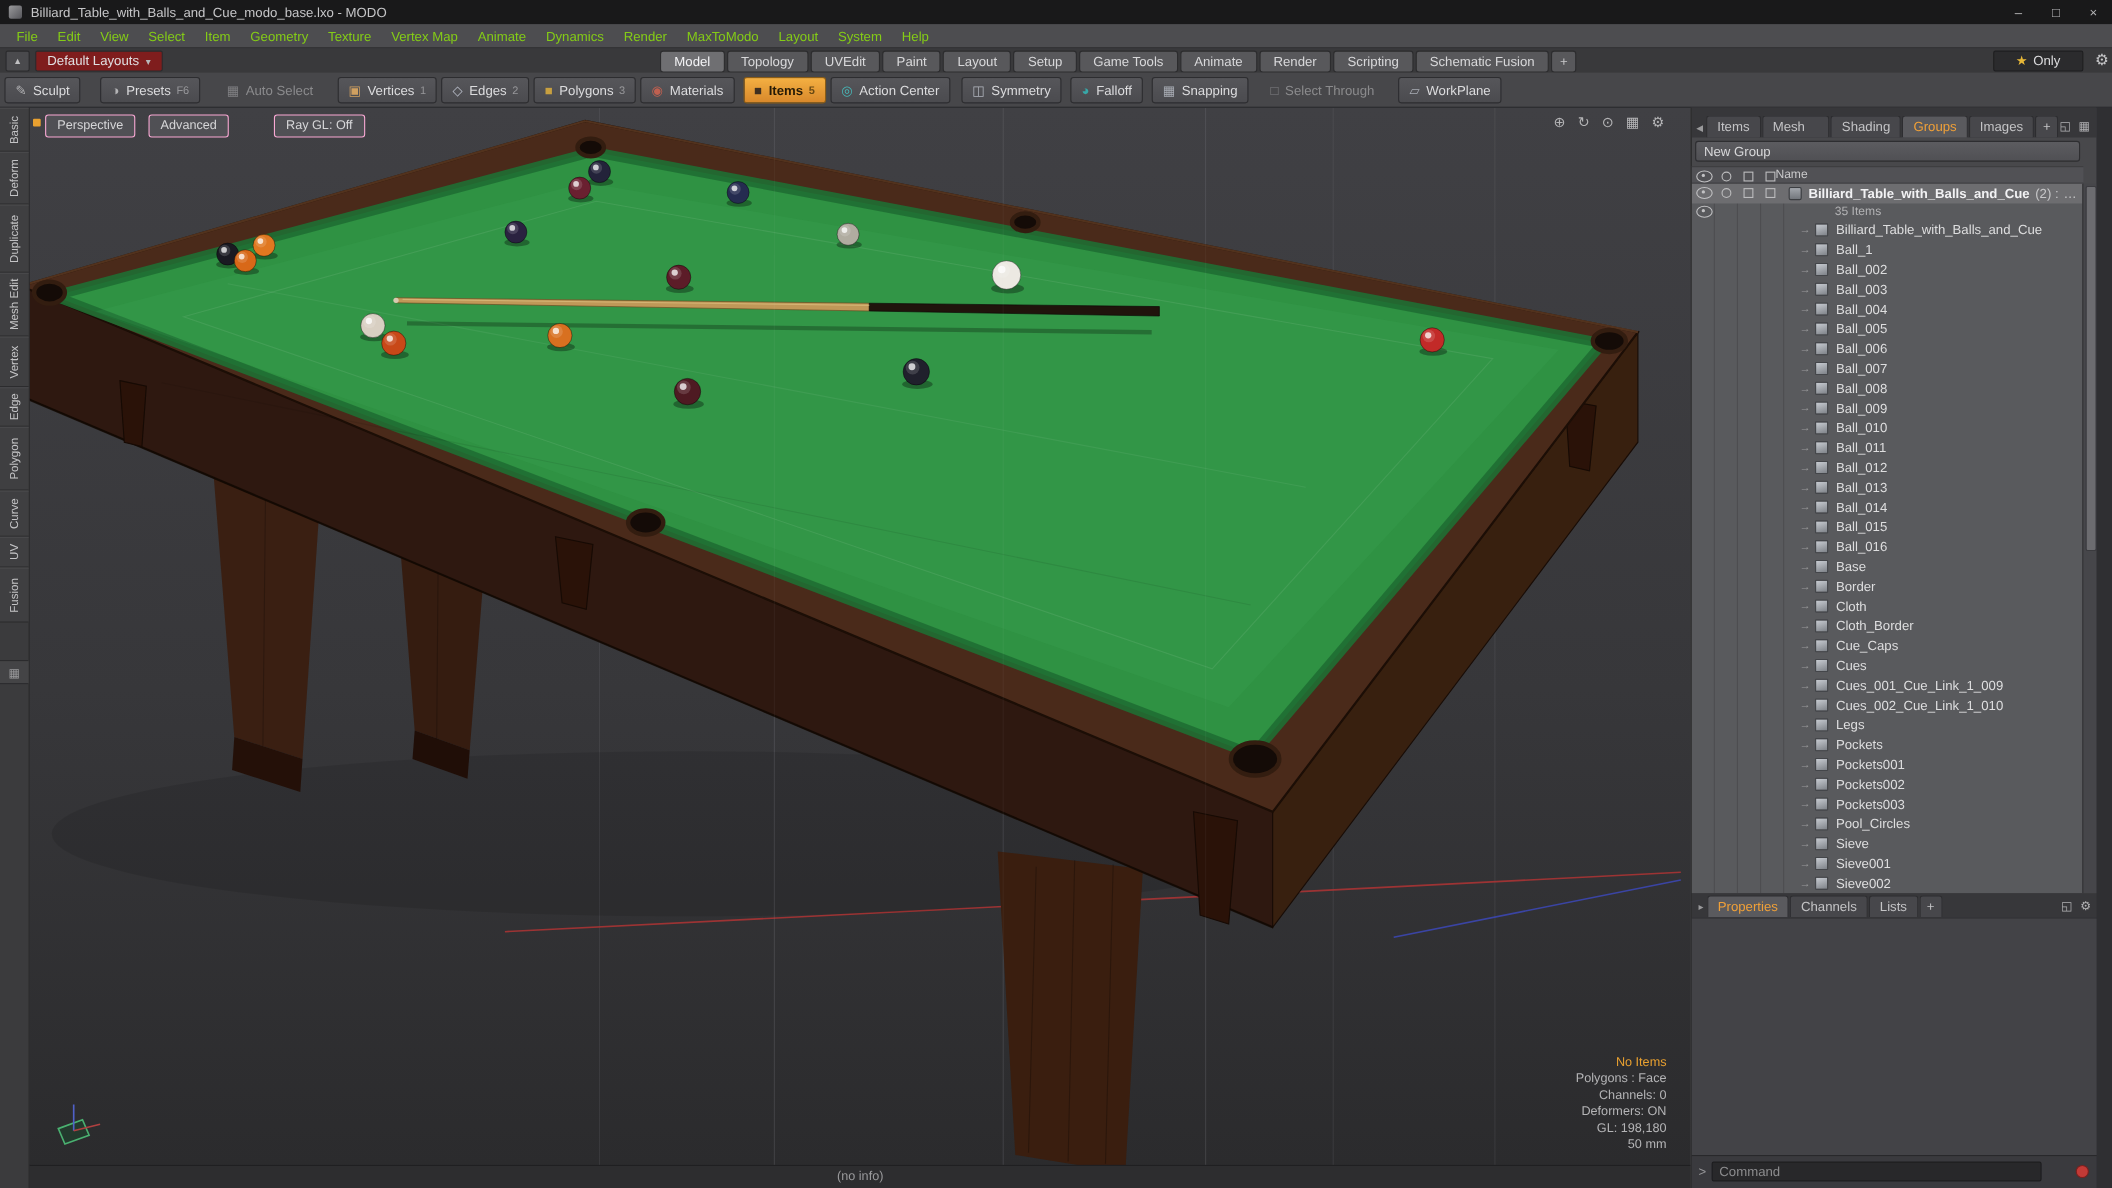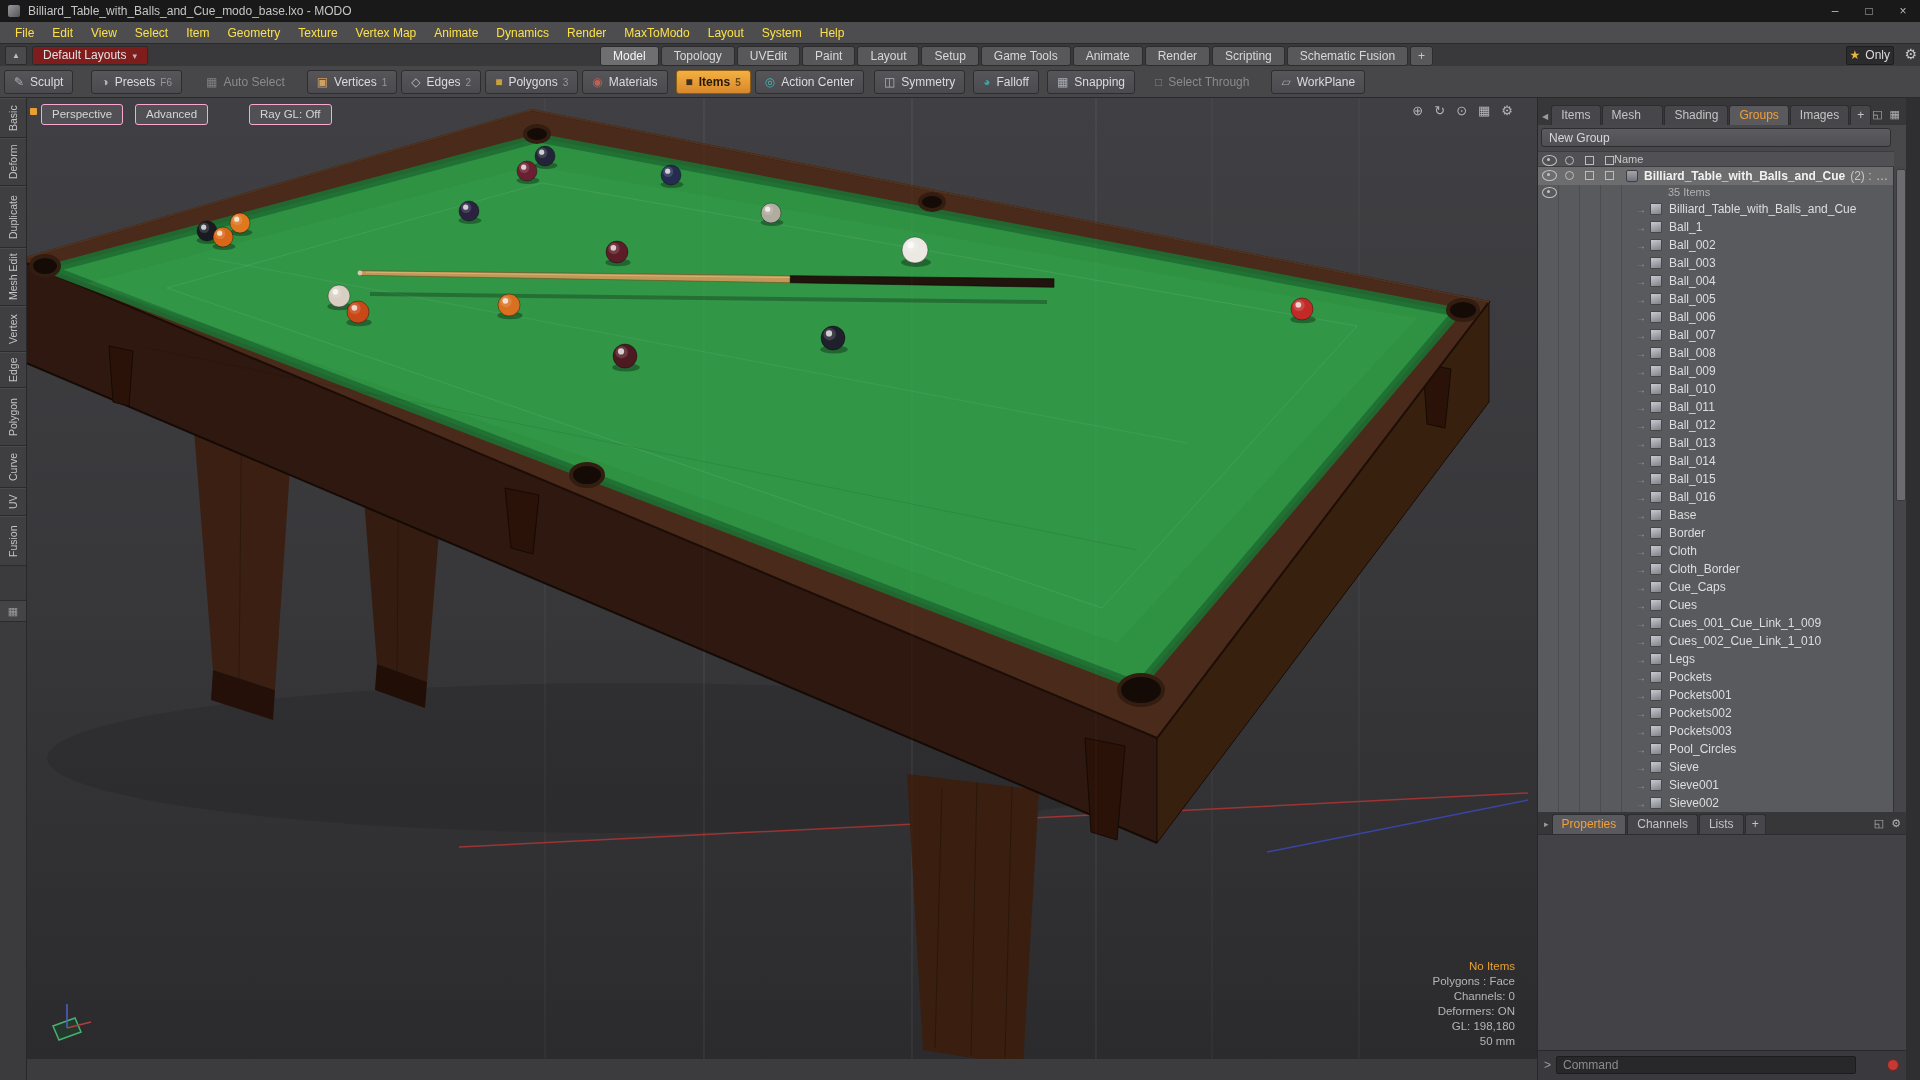--- a/index.html
+++ b/index.html
@@ -14,38 +14,38 @@
             background:linear-gradient(135deg,#9a9a9c,#55555a);}
   #title-text{color:#c6c6c8;font-size:12px;}
   #win-controls{margin-left:auto;display:flex;}
   .win-btn{width:34px;height:22px;display:flex;align-items:center;justify-content:center;
            color:#b8b8ba;font-size:12px;}
 
   
   #menubar{position:absolute;left:0;top:22px;width:1920px;height:22px;background:#4d4d50;
            border-bottom:1px solid #2a2a2c;display:flex;align-items:center;padding-left:6px;
            box-sizing:border-box;}
-  .menu-item{padding:0 9px;color:#fde047;height:22px;line-height:22px;}
+  .menu-item{padding:0 9px;color:#84cc16;height:22px;line-height:22px;}
 
   
   #layoutbar{position:absolute;left:0;top:44px;width:1920px;height:22px;background:#39393b;}
   #up-btn{position:absolute;left:5px;top:2px;width:20px;height:17px;background:#4a4a4d;
           border:1px solid #2b2b2d;border-radius:2px;color:#c0c0c2;font-size:8px;
           display:flex;align-items:center;justify-content:center;}
   #layout-switch{position:absolute;left:32px;top:2px;height:17px;line-height:17px;
           background:#7f1d1d;border:1px solid #2b2b2d;border-radius:2px;color:#e0e0e2;
           padding:0 10px;font-size:12px;}
   #layout-switch .dd{color:#b8b8ba;font-size:9px;margin-left:6px;}
   #layout-tabs{position:absolute;left:600px;top:2px;display:flex;gap:2px;}
   .ltab{height:18px;line-height:18px;padding:0 12px;background:#58585b;border:1px solid #2c2c2e;
         border-radius:3px;color:#d8d8da;}
   .ltab-active{background:#6f6f72;color:#f4f4f6;text-align:center;}
   .ltab-add{padding:0 7px;color:#c8c8ca;}
   #only-btn{position:absolute;right:26px;top:2px;height:17px;line-height:17px;background:#2b2b2d;
-        border:1px solid #1e1e20;border-radius:2px;padding:0 3px;color:#dcdcde;text-align:right;}
+        border:1px solid #1e1e20;border-radius:2px;padding:0 20px;color:#dcdcde;text-align:right;}
   #only-btn .star{color:#e8b838;margin-right:5px;}
   #layout-gear{position:absolute;right:3px;top:2px;color:#c6c6c8;font-size:14px;}
 
   
   #toolbar{position:absolute;left:0;top:66px;width:1920px;height:32px;background:#47474a;
            border-bottom:1px solid #292a2c;box-sizing:border-box;}
   #toolbar-buttons{display:flex;align-items:flex-start;}
   .tb-btn{display:flex;align-items:center;height:22px;margin-top:4px;padding:0 9px;
           background:linear-gradient(#56565a,#4b4b4f);border:1px solid #2d2d30;border-radius:3px;
           color:#dcdcde;white-space:nowrap;}
@@ -458,20 +458,23 @@
           <div class="hud-line hud-accent">No Items</div>
           <div class="hud-line">Polygons : Face</div>
           <div class="hud-line">Channels: 0</div>
           <div class="hud-line">Deformers: ON</div>
           <div class="hud-line">GL: 198,180</div>
           <div class="hud-line">50 mm</div>
         </div>
     </div>
   </div>
 
+  <div id="statusbar">
+    <span>(no info)</span>
+  </div>
 
   <div id="right-panel">
     <div id="rp-tabs">
       <span id="rp-left-arrow">◀</span>
       <div id="rp-tabs-list" style="display:flex;align-items:flex-end;">
           <div class="rtab">Items</div>
           <div class="rtab">Mesh Ops</div>
           <div class="rtab">Shading</div>
           <div class="rtab rtab-active">Groups</div>
           <div class="rtab">Images</div>

